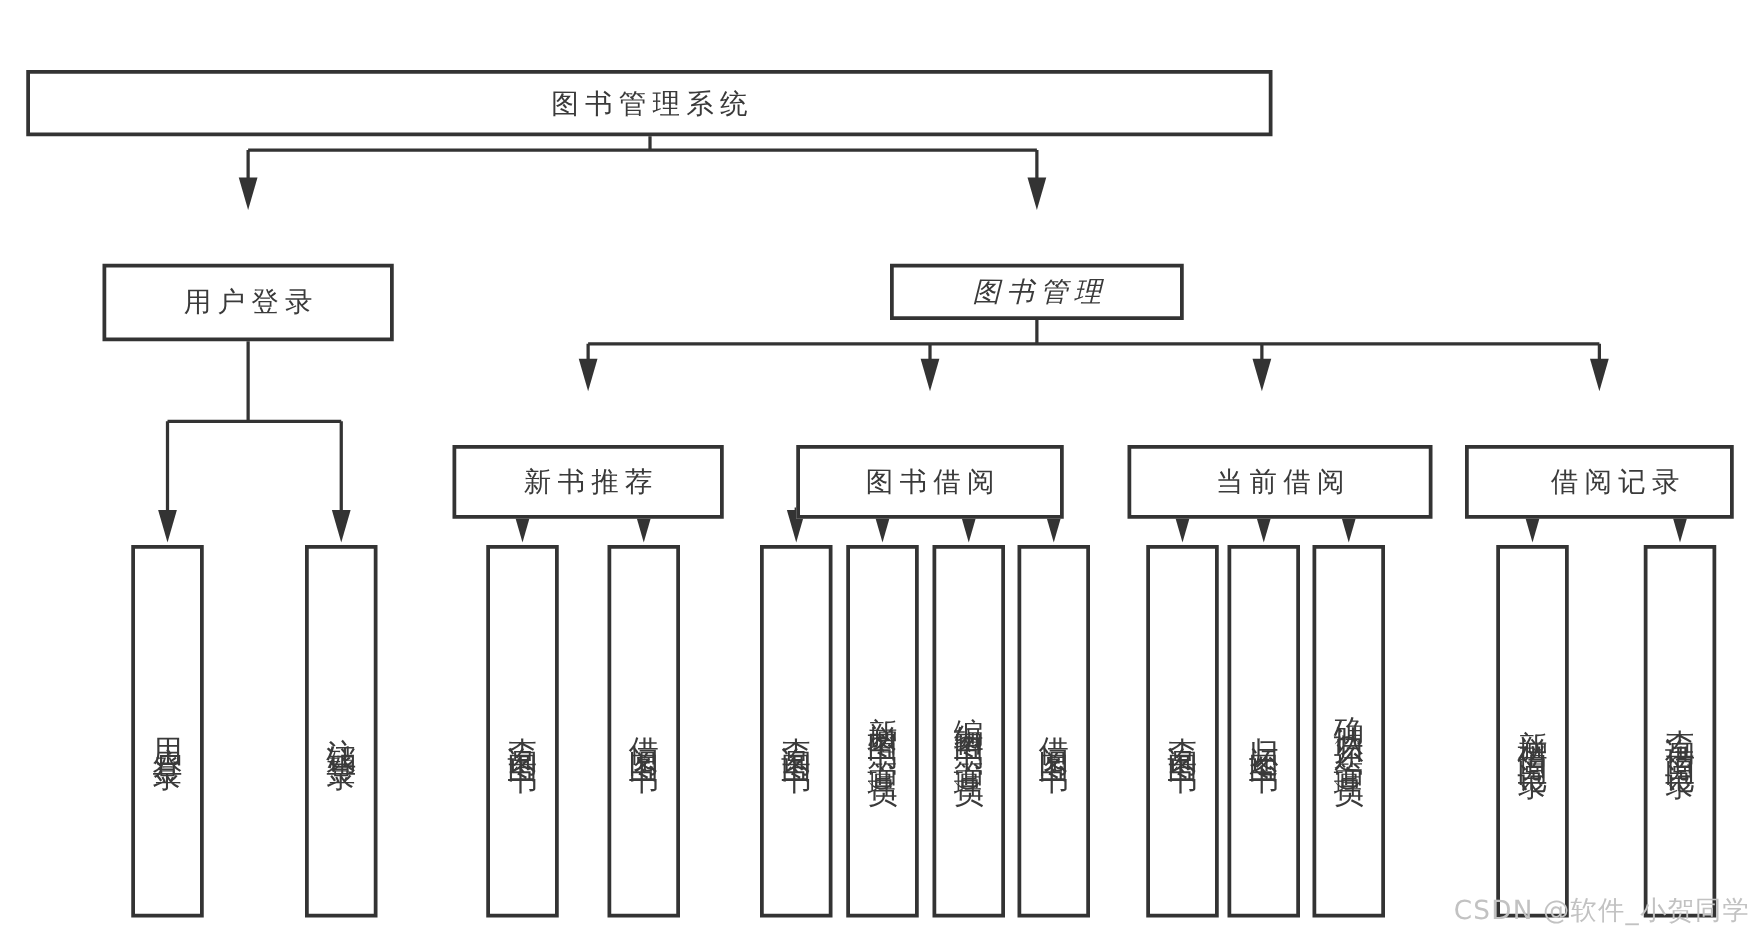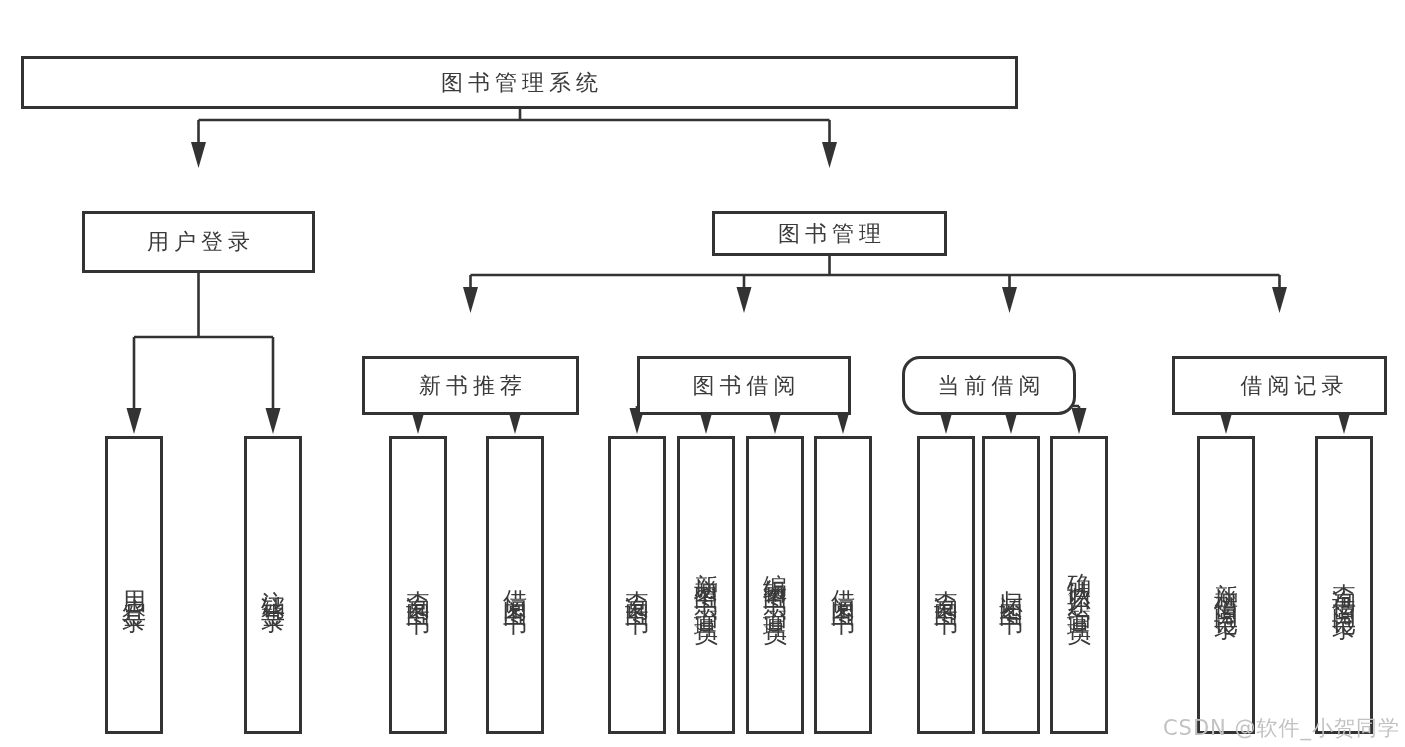--- a/index.html
+++ b/index.html
@@ -32,24 +32,24 @@
   .hbox{font-size:22px;letter-spacing:5px;text-indent:5px;white-space:nowrap;margin-top:41px;}
   .vbox{
     writing-mode:vertical-rl;
     font-size:24px;letter-spacing:7px;
     line-height:1;
     top:436px;width:58px;height:298px;
   }
   
   .b-root{left:21px;top:15px;width:997px;height:53px;}
   .b-l2a{left:82px;top:170px;width:233px;height:62px;}
-  .b-l2b{left:712px;top:170px;width:235px;height:45px;}
+  .b-l2b{left:712px;top:170px;width:235px;height:45px;font-style:italic;}
   .b-l3a{left:362px;top:315px;width:217px;height:59px;}
   .b-l3b{left:637px;top:315px;width:214px;height:59px;}
-  .b-l3c{left:902px;top:315px;width:174px;height:59px;border-radius:18px;}
+  .b-l3c{left:902px;top:315px;width:244px;height:59px;}
   .b-l3d{left:1172px;top:315px;width:215px;height:59px;padding-left:25px;}
   
   .b-s1{left:105px;} .b-s2{left:244px;}
   .b-s3{left:389px;} .b-s4{left:486px;}
   .b-s5{left:608px;} .b-s6{left:677px;} .b-s7{left:746px;} .b-s8{left:814px;}
   .b-s9{left:917px;} .b-s10{left:982px;} .b-s11{left:1050px;}
   .b-s12{left:1197px;} .b-s13{left:1315px;}
   .watermark{
     position:absolute;right:5px;top:714px;
     font-size:21px;color:var(--watermark);

